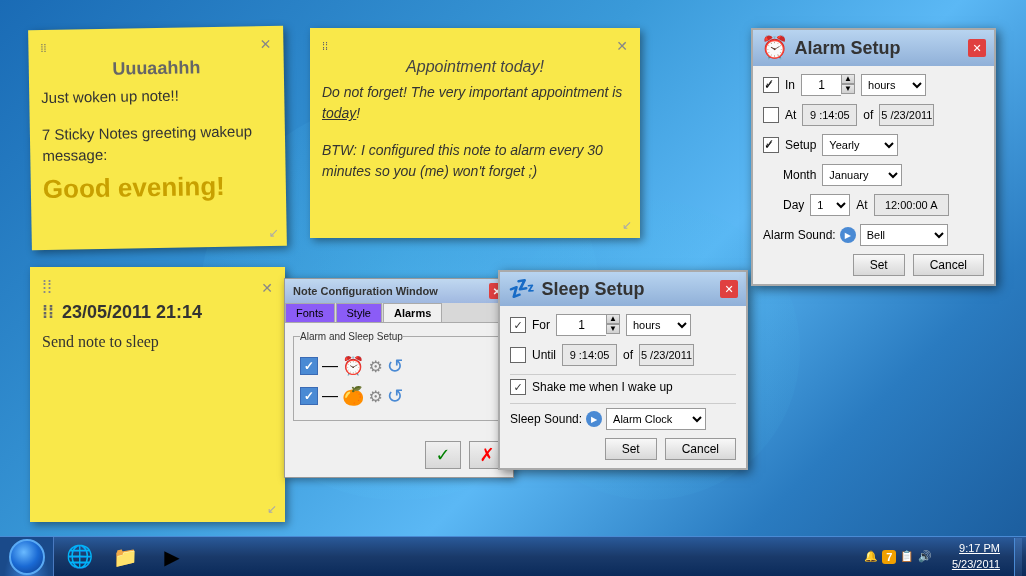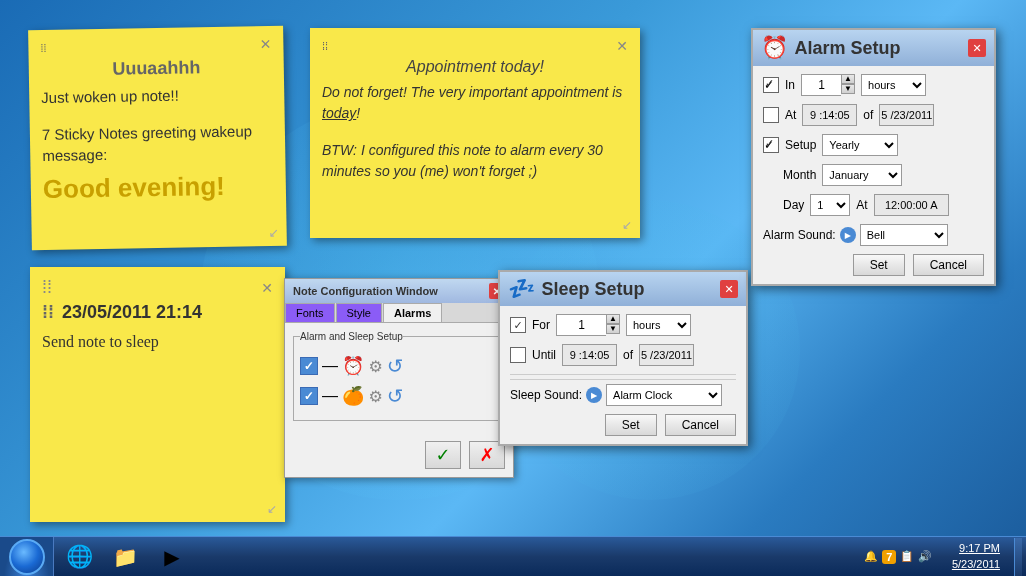--- a/index.html
+++ b/index.html
@@ -674,26 +674,30 @@
 
     <div class="sleep-row">
       <div class="sleep-checkbox"></div>
       <span>Until</span>
       <input type="text" class="time-input" value="9 :14:05" style="">
       <span>of</span>
       <input type="text" class="time-input" value="5 /23/2011" style="">
     </div>
     <hr class="sleep-divider">
 
+    <div class="sleep-row">
+      <div class="sleep-checkbox checked"></div>
+      <span>Shake me when I wake up</span>
+    </div>
     <hr class="sleep-divider">
 
     <div class="sleep-sound-row">
       <span>Sleep Sound:</span>
       <div class="play-btn">▶</div>
-      <select class="sleep-select" style="width:116px;">
+      <select class="sleep-select" style="width:100px;">
         <option>Alarm Clock</option>
         <option>Bell</option>
         <option>Chime</option>
       </select>
     </div>
 
     <div class="sleep-action-btns">
       <button class="action-btn">Set</button>
       <button class="action-btn">Cancel</button>
     </div>

